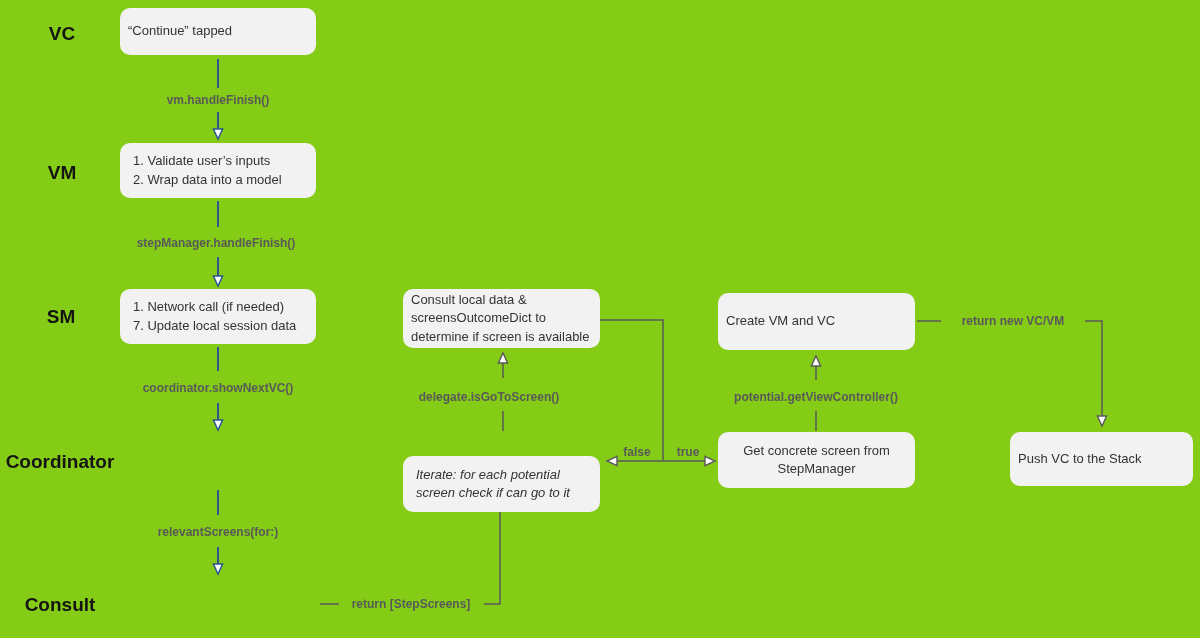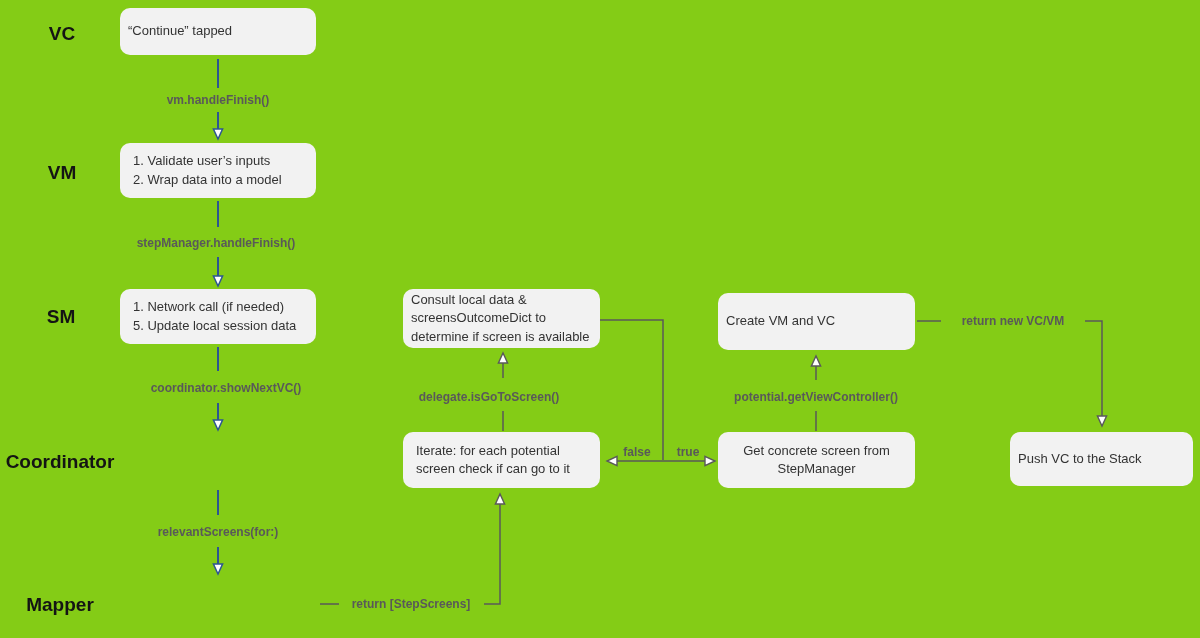--- a/index.html
+++ b/index.html
@@ -73,64 +73,64 @@
     <polyline class="ln gray" points="484,604 500,604 500,494" marker-end="url(#ah-gray)"></polyline>
 
     <line class="ln gray" x1="917" y1="321" x2="941" y2="321"></line>
     <polyline class="ln gray" points="1085,321 1102,321 1102,426" marker-end="url(#ah-gray)"></polyline>
   </svg>
 
   <div class="rowlabel" style="left:62px;top:34px;">VC</div>
   <div class="rowlabel" style="left:62px;top:173px;">VM</div>
   <div class="rowlabel" style="left:61px;top:317px;">SM</div>
   <div class="rowlabel" style="left:60px;top:462px;">Coordinator</div>
-  <div class="rowlabel" style="left:60px;top:605px;">Mapper</div>
+  <div class="rowlabel" style="left:60px;top:605px;">Consult</div>
 
   <div class="box center" style="left:120px;top:8px;width:196px;height:47px;">
     <span>“Continue” tapped</span>
   </div>
 
   <div class="box left" style="left:120px;top:143px;width:196px;height:55px;">
     <span>1. Validate user’s inputs</span>
     <span>2. Wrap data into a model</span>
   </div>
 
   <div class="box left" style="left:120px;top:289px;width:196px;height:55px;">
     <span>1. Network call (if needed)</span>
-    <span>5. Update local session data</span>
+    <span>7. Update local session data</span>
   </div>
 
 
 
   <div class="box center" style="left:403px;top:289px;width:197px;height:59px;">
     <span>Consult local data &amp;</span>
     <span>screensOutcomeDict to</span>
     <span>determine if screen is available</span>
   </div>
 
-  <div class="box left" style="left:403px;top:432px;width:197px;height:56px;">
+  <div class="box left" style="left:403px;top:456px;width:197px;height:56px;font-style:italic;">
     <span>Iterate: for each potential</span>
     <span>screen check if can go to it</span>
   </div>
 
   <div class="box center" style="left:718px;top:293px;width:197px;height:57px;">
     <span>Create VM and VC</span>
   </div>
 
   <div class="box center" style="left:1010px;top:432px;width:183px;height:54px;">
     <span>Push VC to the Stack</span>
   </div>
 
   <div class="box center" style="left:718px;top:432px;width:197px;height:56px;">
     <span>Get concrete screen from StepManager</span>
   </div>
 
   <div class="edgelabel" style="left:218px;top:100px;">vm.handleFinish()</div>
   <div class="edgelabel" style="left:216px;top:243px;">stepManager.handleFinish()</div>
-  <div class="edgelabel" style="left:218px;top:388px;margin-left:8px;">coordinator.showNextVC()</div>
+  <div class="edgelabel" style="left:218px;top:388px;">coordinator.showNextVC()</div>
   <div class="edgelabel" style="left:218px;top:532px;">relevantScreens(for:)</div>
   <div class="edgelabel" style="left:489px;top:397px;">delegate.isGoToScreen()</div>
   <div class="edgelabel" style="left:816px;top:397px;">potential.getViewController()</div>
   <div class="edgelabel" style="left:411px;top:604px;">return [StepScreens]</div>
   <div class="edgelabel" style="left:1013px;top:321px;">return new VC/VM</div>
   <div class="edgelabel small" style="left:637px;top:452px;">false</div>
   <div class="edgelabel small" style="left:688px;top:452px;">true</div>
 
 </div>
 

